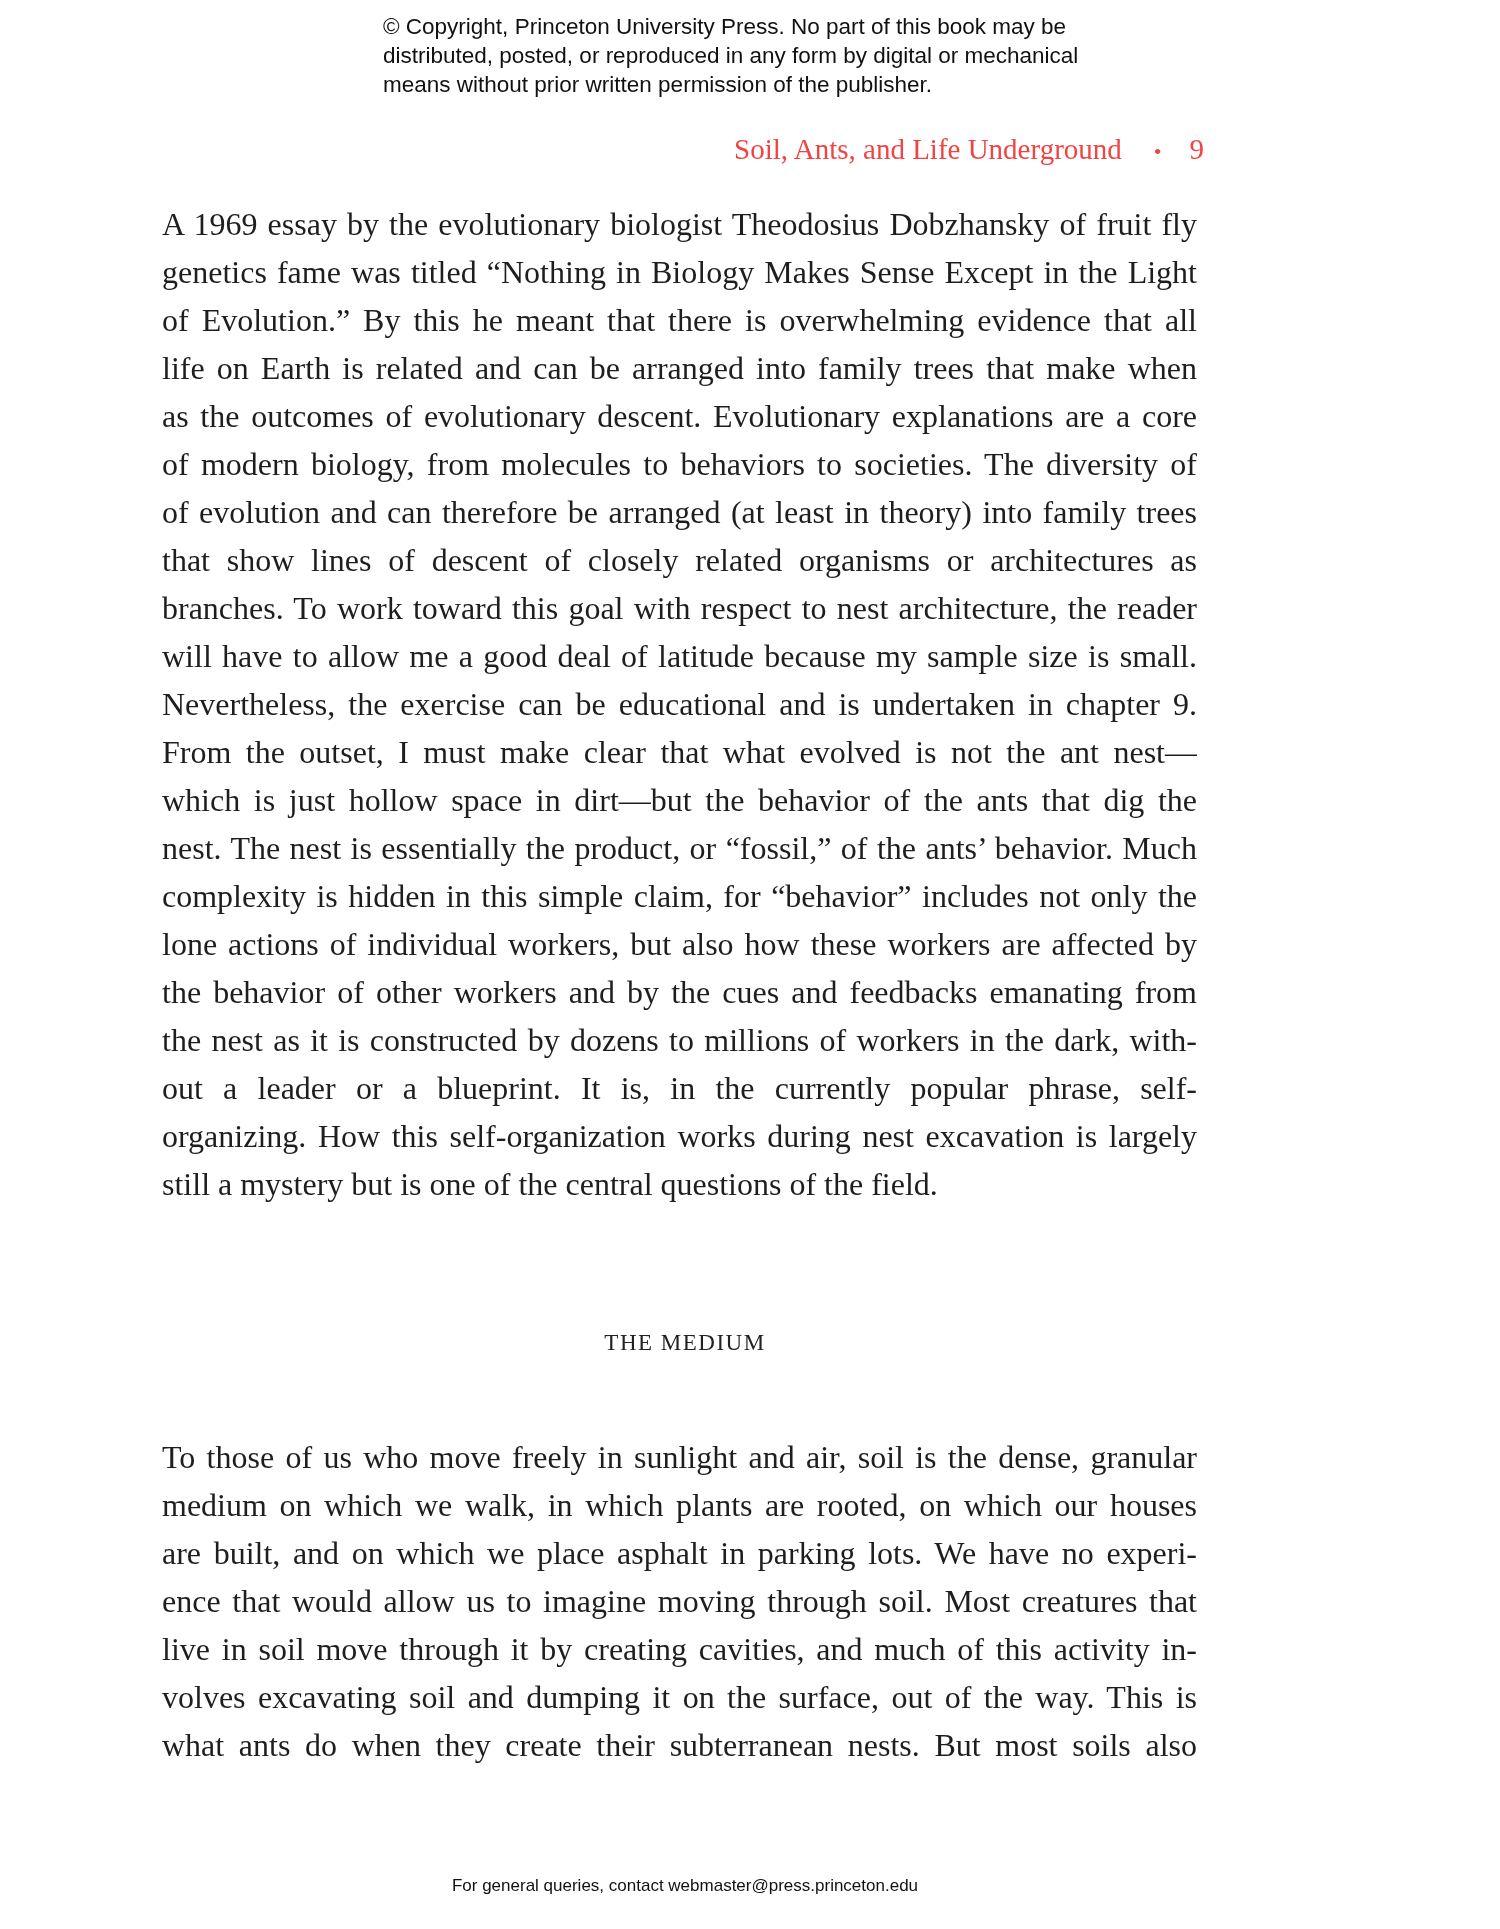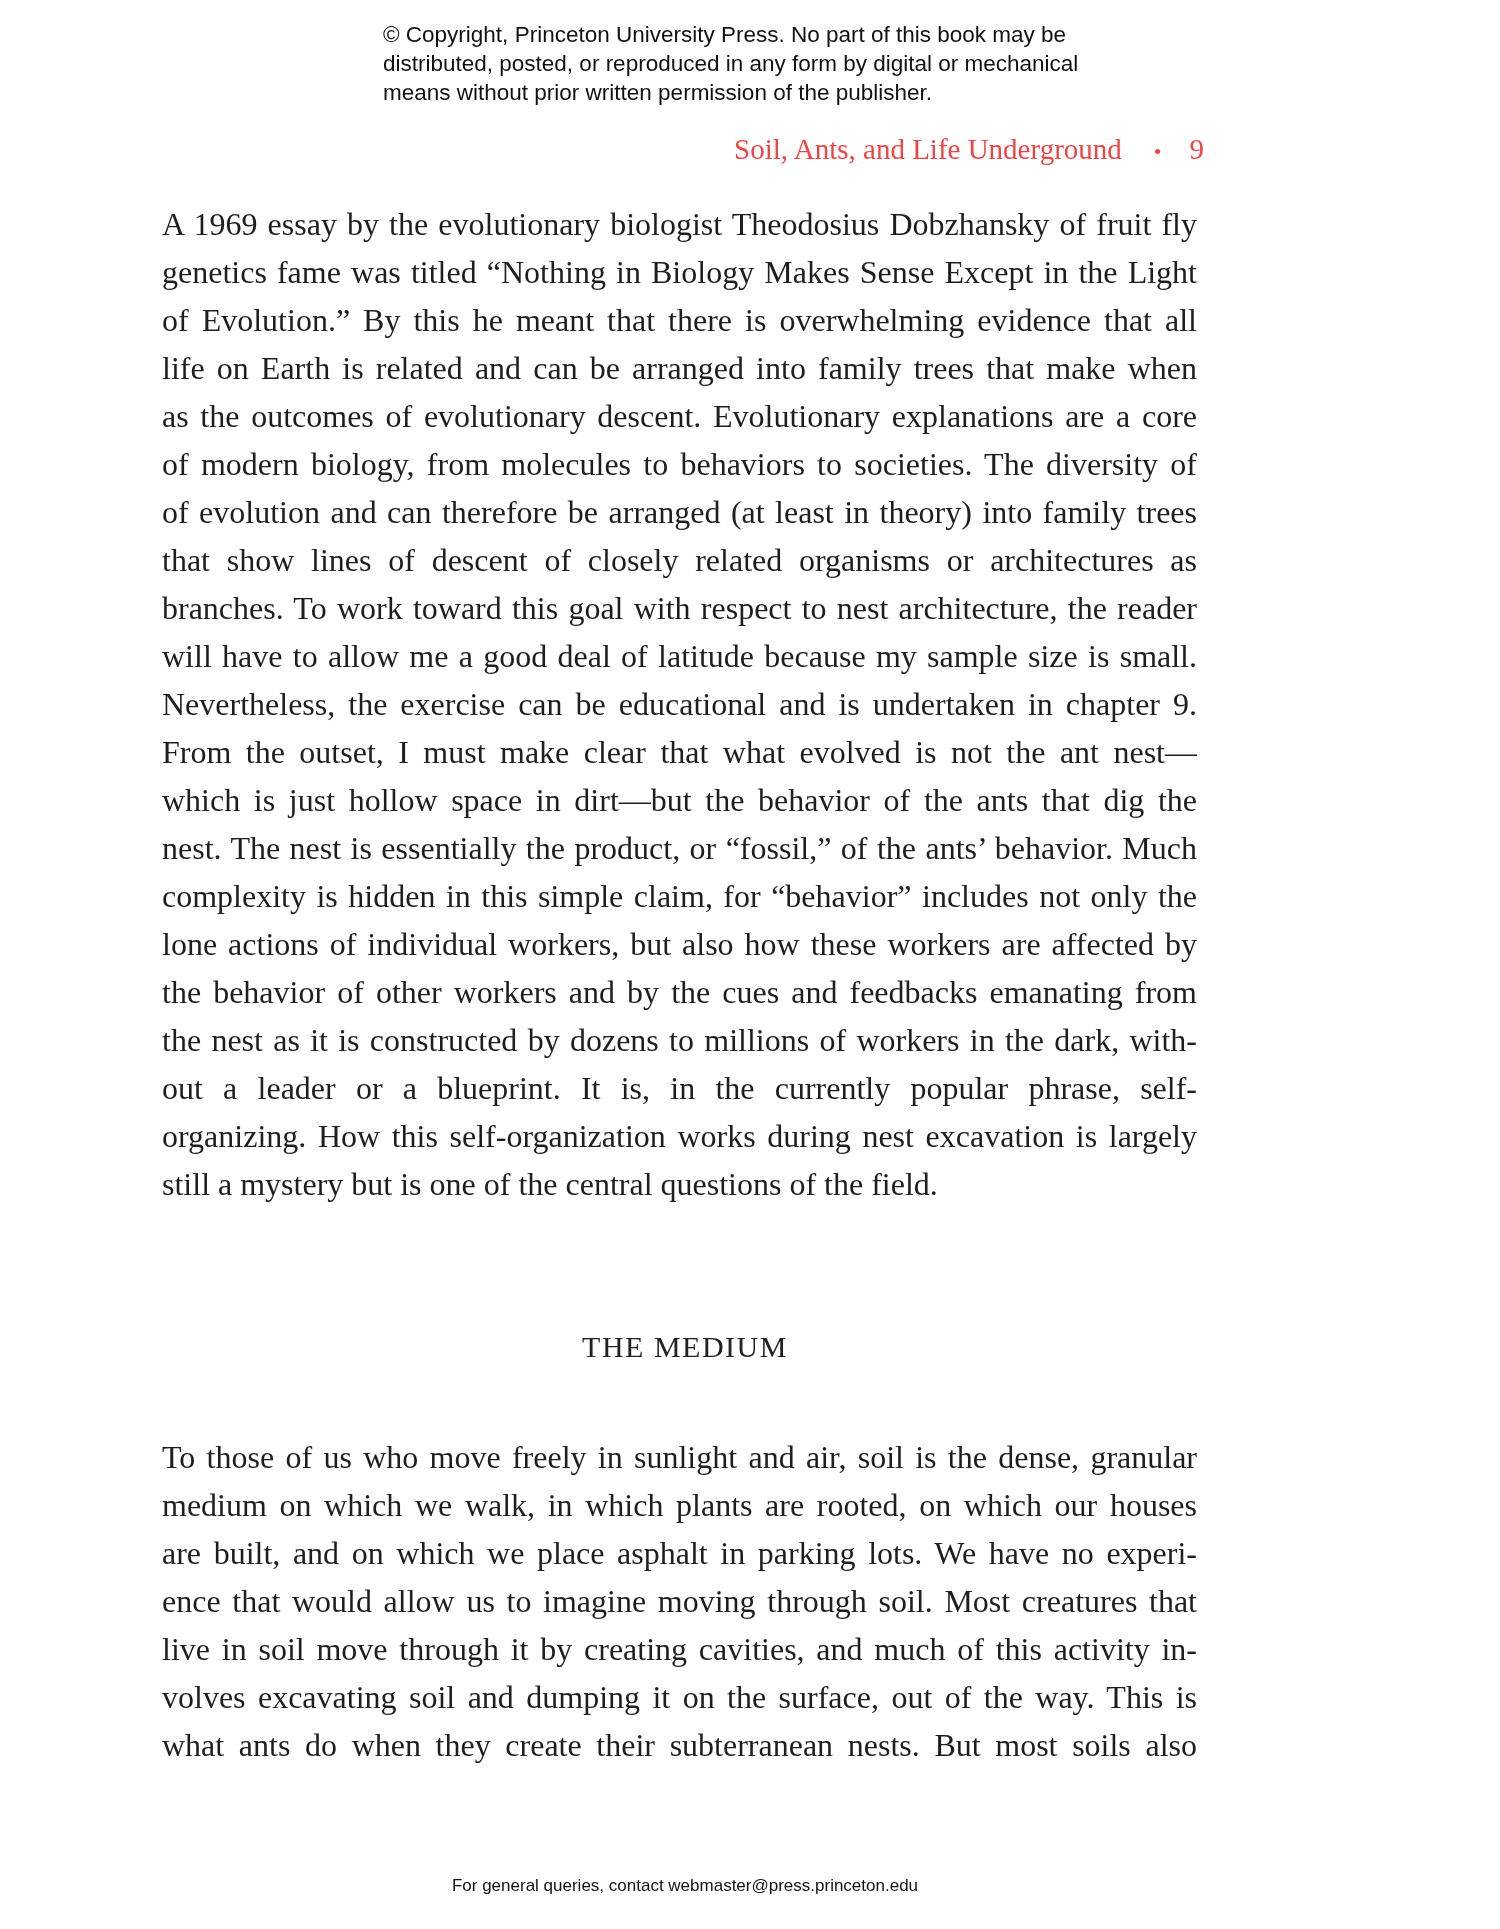--- a/index.html
+++ b/index.html
@@ -10,21 +10,21 @@
     body {
       width: 1500px;
       height: 1929px;
       position: relative;
       overflow: hidden;
       color: #1a1a1a;
     }
     .copyright {
       position: absolute;
       left: 383px;
-      top: 20px;
+      top: 12px;
       width: 800px;
       font-family: "Liberation Sans", sans-serif;
       font-size: 22.5px;
       line-height: 29px;
       color: #111111;
     }
     .copyright .line {
       display: block;
       white-space: nowrap;
     }
@@ -65,21 +65,21 @@
     }
     #para1 { top: 200px; }
     #para2 { top: 1393px; margin-top: 40px; }
     .section-heading {
       position: absolute;
       top: 1330px;
       left: 0;
       width: 1370px;
       text-align: center;
       font-family: "Liberation Serif", serif;
-      font-size: 30px;
+      font-size: 23px;
       letter-spacing: 1.5px;
       color: #222222;
     }
     .footer {
       position: absolute;
       top: 1876px;
       left: 0;
       width: 1370px;
       text-align: center;
       font-family: "Liberation Sans", sans-serif;

